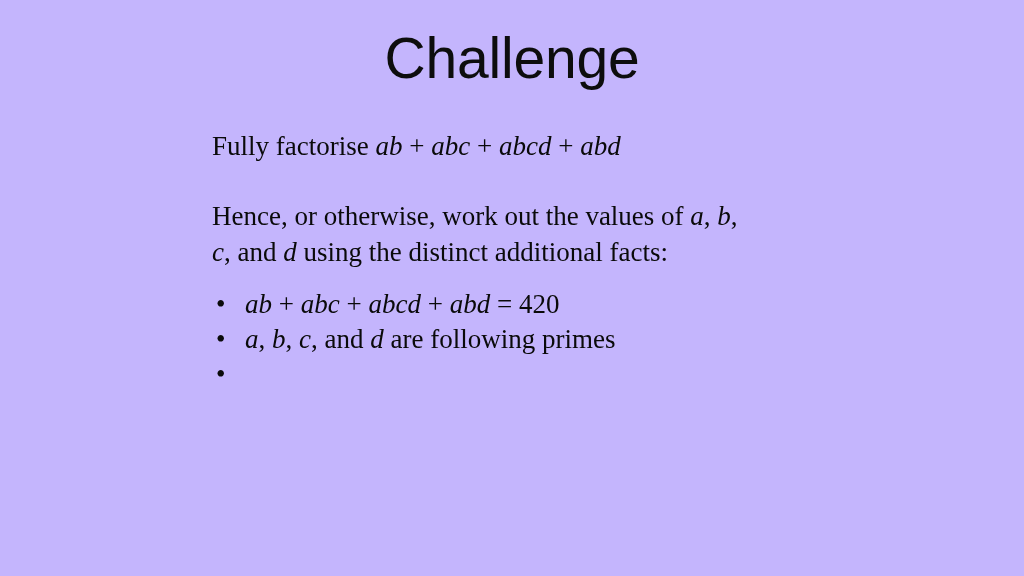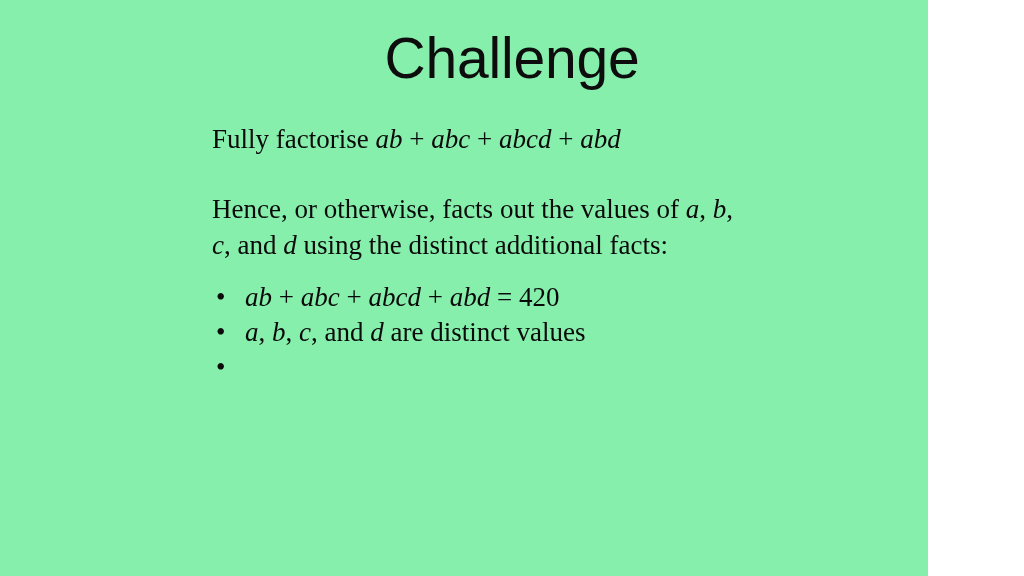--- a/index.html
+++ b/index.html
@@ -10,23 +10,23 @@
   body {
     width: 1024px;
     height: 576px;
     background: #ffffff;
     font-family: "Liberation Serif", "DejaVu Serif", serif;
     overflow: hidden;
   }
 
   .slide {
     position: relative;
-    width: 928px;
+    width: 1024px;
     height: 576px;
-    background: #86efac;
+    background: #c4b5fd;
     box-sizing: border-box;
   }
 
   
   .slide-title {
     position: absolute;
     left: 0;
     top: 28px;
     width: 1024px;
     text-align: center;
@@ -36,21 +36,21 @@
     line-height: 1.06;
     color: #0d0d0d;
     letter-spacing: -0.2px;
     white-space: nowrap;
   }
 
   
   .body-block {
     position: absolute;
     left: 212px;
-    top: 121px;
+    top: 128px;
     width: 700px;
     color: #0a0a0a;
     font-size: 27px;
     line-height: 36px;
   }
 
   .para {
     margin: 0;
     font-size: 27px;
     line-height: 36px;
@@ -118,35 +118,35 @@
 
   <div class="body-block">
 
     <p class="para">
       <span>Fully factorise </span><i class="var">ab</i><span class="op">&nbsp;+&nbsp;</span><i class="var">abc</i><span class="op">&nbsp;+&nbsp;</span><i class="var">abcd</i><span class="op">&nbsp;+&nbsp;</span><i class="var">abd</i>
     </p>
 
     <div class="para-gap"></div>
 
     <p class="para">
-      <span>Hence, or otherwise, facts out the values of </span><i class="var">a</i><span>, </span><i class="var">b</i><span>,</span><br><i class="var">c</i><span>, and </span><i class="var">d</i><span> using the distinct additional facts:</span>
+      <span>Hence, or otherwise, work out the values of </span><i class="var">a</i><span>, </span><i class="var">b</i><span>,</span><br><i class="var">c</i><span>, and </span><i class="var">d</i><span> using the distinct additional facts:</span>
     </p>
 
     <div class="list-gap"></div>
 
     <ul class="bullets">
 
       <li class="bullet-row">
         <span class="bullet-dot">•</span>
         <span class="bullet-text"><i class="var">ab</i><span class="op">&nbsp;+&nbsp;</span><i class="var">abc</i><span class="op">&nbsp;+&nbsp;</span><i class="var">abcd</i><span class="op">&nbsp;+&nbsp;</span><i class="var">abd</i><span class="op">&nbsp;=&nbsp;</span><span class="num">420</span></span>
       </li>
 
       <li class="bullet-row">
         <span class="bullet-dot">•</span>
-        <span class="bullet-text"><i class="var">a</i><span>, </span><i class="var">b</i><span>, </span><i class="var">c</i><span>, and </span><i class="var">d</i><span> are distinct values</span></span>
+        <span class="bullet-text"><i class="var">a</i><span>, </span><i class="var">b</i><span>, </span><i class="var">c</i><span>, and </span><i class="var">d</i><span> are following primes</span></span>
       </li>
 
       <li class="bullet-row">
         <span class="bullet-dot">•</span>
       </li>
 
     </ul>
 
   </div>
 

